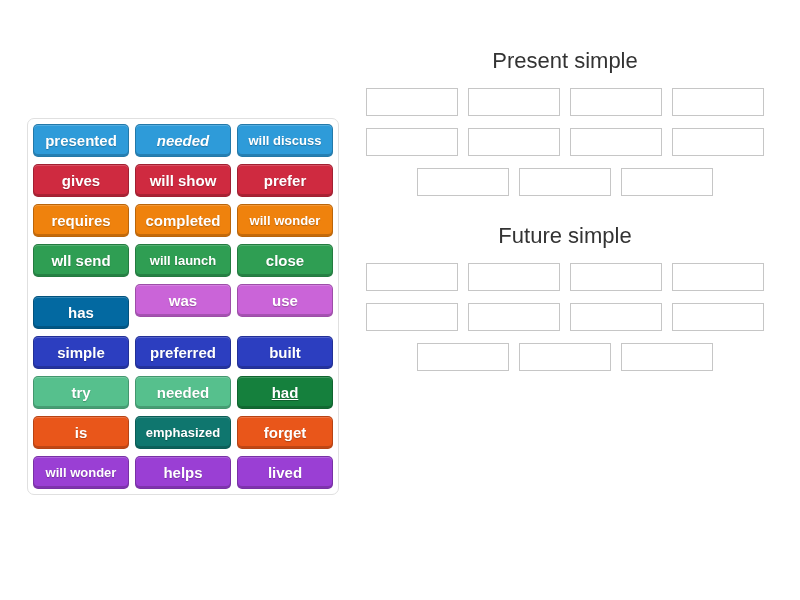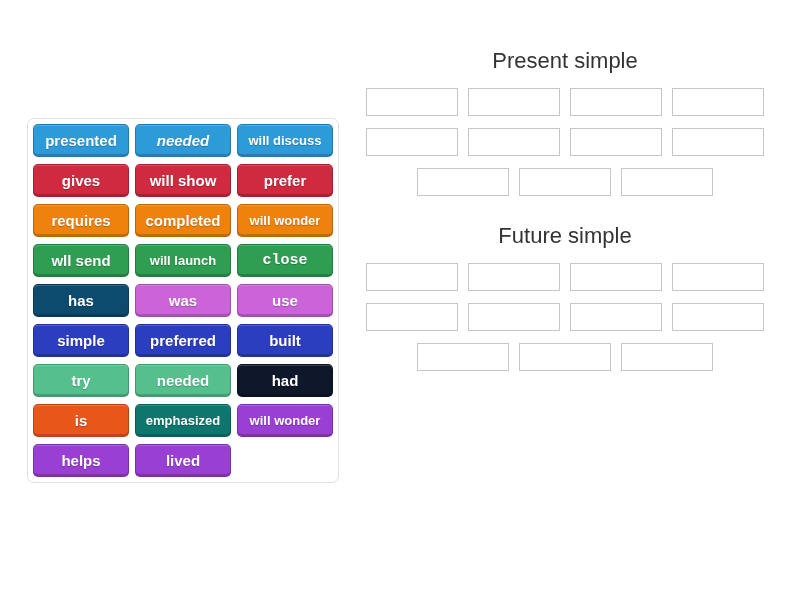--- a/index.html
+++ b/index.html
@@ -89,32 +89,33 @@
       <div class="tile" style="background: rgb(46, 155, 217); font-style: italic;">needed</div>
       <div class="tile small" style="background: rgb(46, 155, 217);">will discuss</div>
       <div class="tile" style="background: rgb(207, 42, 64);">gives</div>
       <div class="tile" style="background: rgb(207, 42, 64);">will show</div>
       <div class="tile" style="background: rgb(207, 42, 64);">prefer</div>
       <div class="tile" style="background: rgb(239, 130, 13);">requires</div>
       <div class="tile" style="background: rgb(239, 130, 13);">completed</div>
       <div class="tile small" style="background: rgb(239, 130, 13);">will wonder</div>
       <div class="tile" style="background: rgb(47, 158, 83);">wll send</div>
       <div class="tile small" style="background: rgb(47, 158, 83);">will launch</div>
-      <div class="tile" style="background: rgb(47, 158, 83); font-family: Liberation Mono, monospace;">close</div>
-      <div class="tile" style="background: #0c4a6e;">has</div>
+      <div class="tile" style="background: rgb(47, 158, 83);">close</div>
+      <div class="tile" style="background: #0369a1; margin-top: 12px;">has</div>
       <div class="tile" style="background: rgb(202, 100, 216);">was</div>
       <div class="tile" style="background: rgb(202, 100, 216);">use</div>
       <div class="tile" style="background: rgb(44, 62, 192);">simple</div>
       <div class="tile" style="background: rgb(44, 62, 192);">preferred</div>
       <div class="tile" style="background: rgb(44, 62, 192);">built</div>
       <div class="tile" style="background: rgb(86, 192, 141);">try</div>
       <div class="tile" style="background: rgb(86, 192, 141);">needed</div>
-      <div class="tile" style="background: #0f172a;">had</div>
+      <div class="tile" style="background: #15803d; text-decoration: underline;">had</div>
       <div class="tile" style="background: rgb(233, 86, 26);">is</div>
       <div class="tile small" style="background: #0f766e;">emphasized</div>
+      <div class="tile" style="background: rgb(233, 86, 26);">forget</div>
       <div class="tile small" style="background: rgb(154, 63, 212);">will wonder</div>
       <div class="tile" style="background: rgb(154, 63, 212);">helps</div>
       <div class="tile" style="background: rgb(154, 63, 212);">lived</div>
     </div>
   <div class="groups" id="groups">
       <section class="group">
         <h2 class="group-title">Present simple</h2>
         <div class="slot-row">
           <div class="slot"></div>
           <div class="slot"></div>

